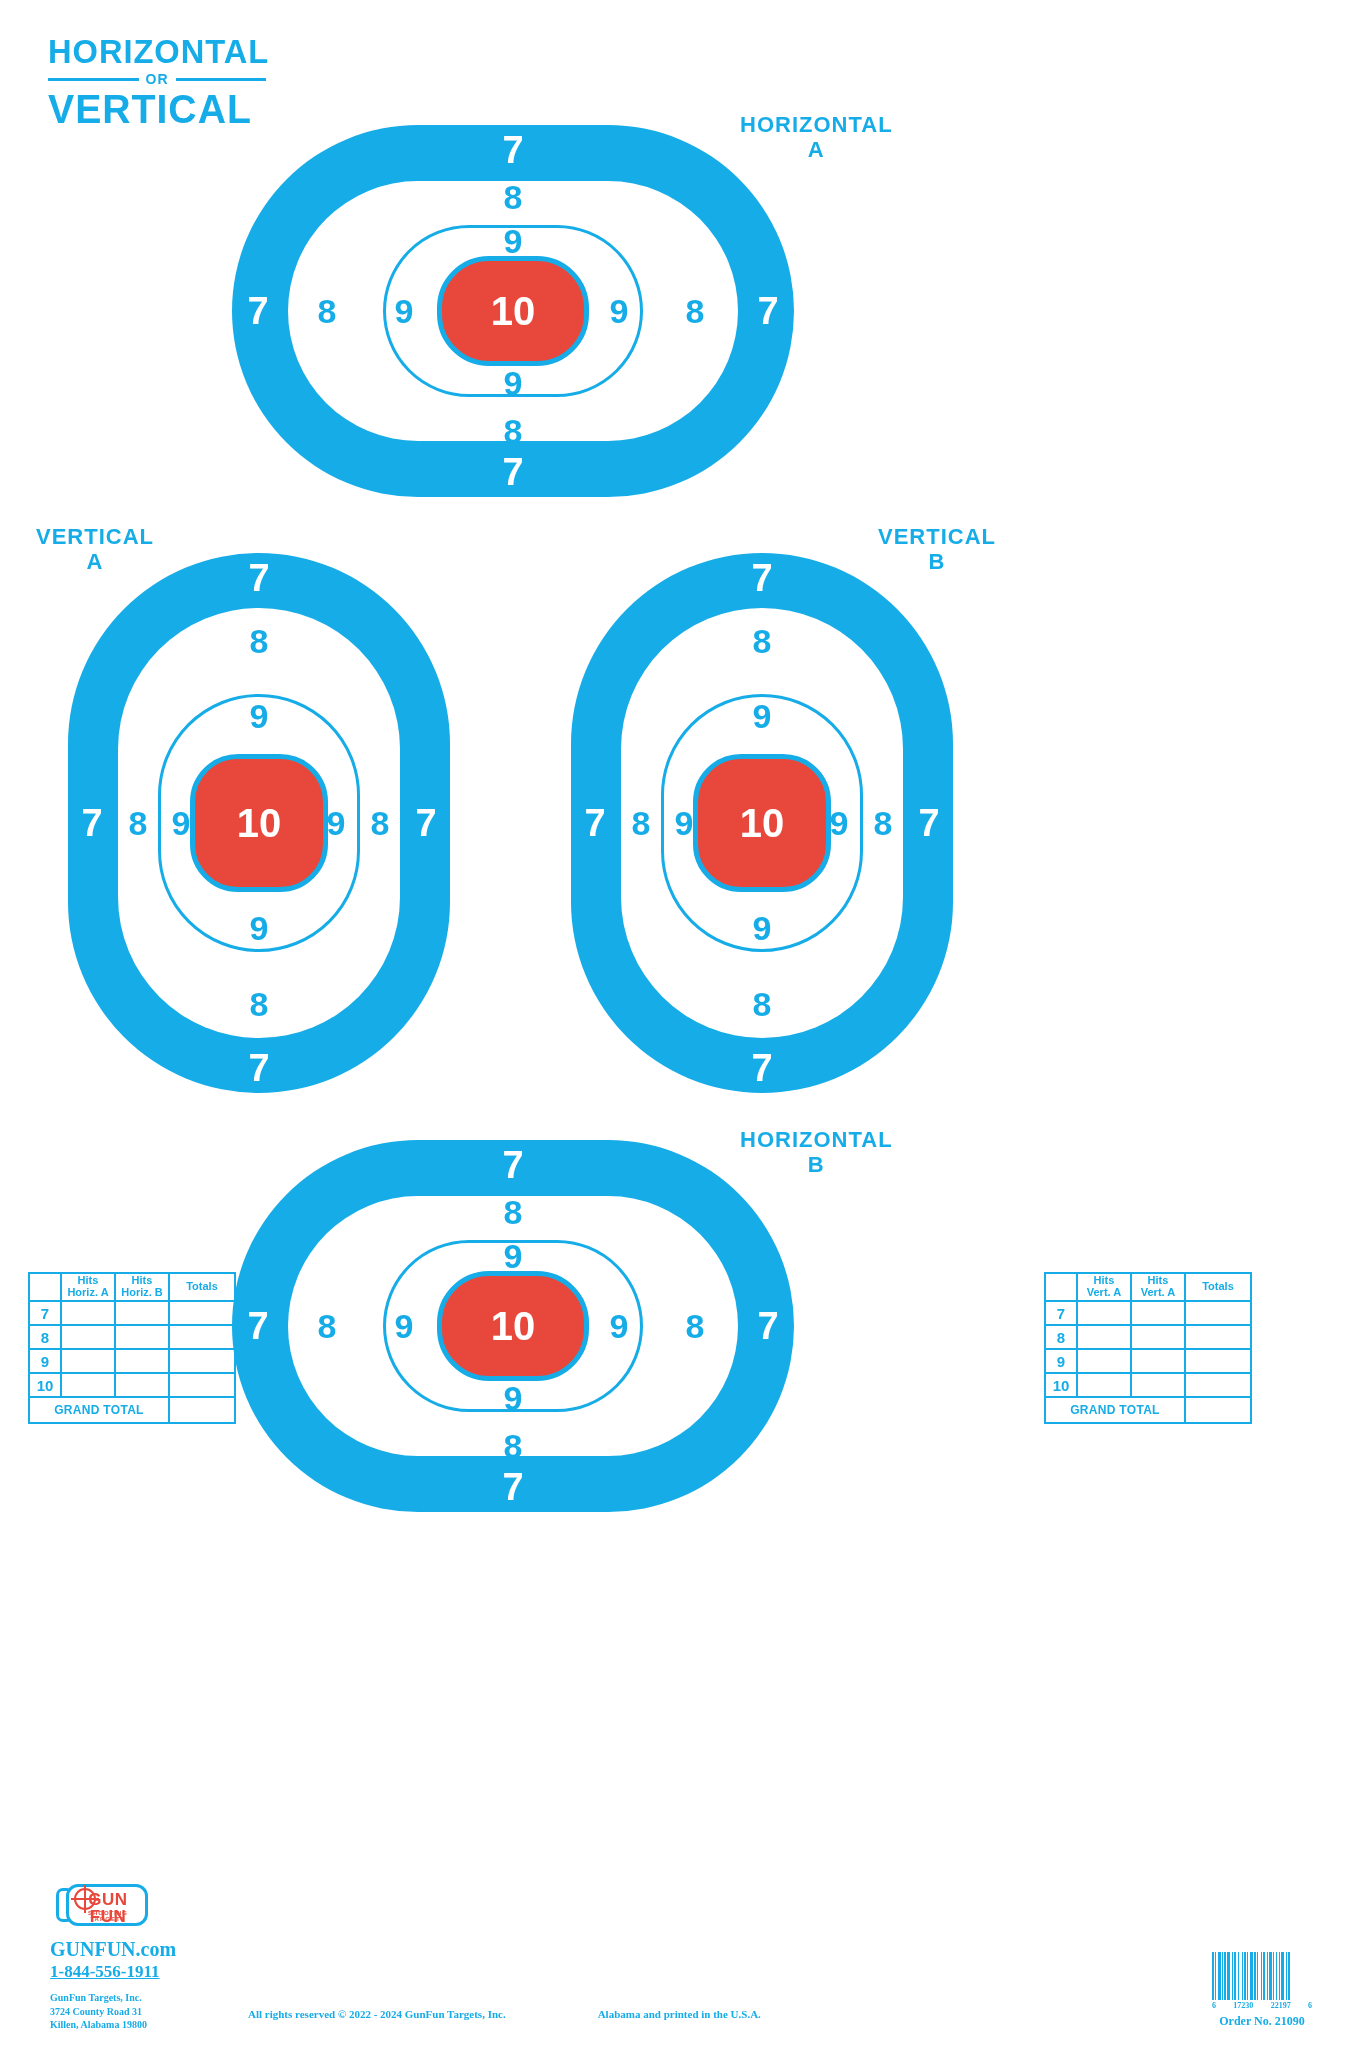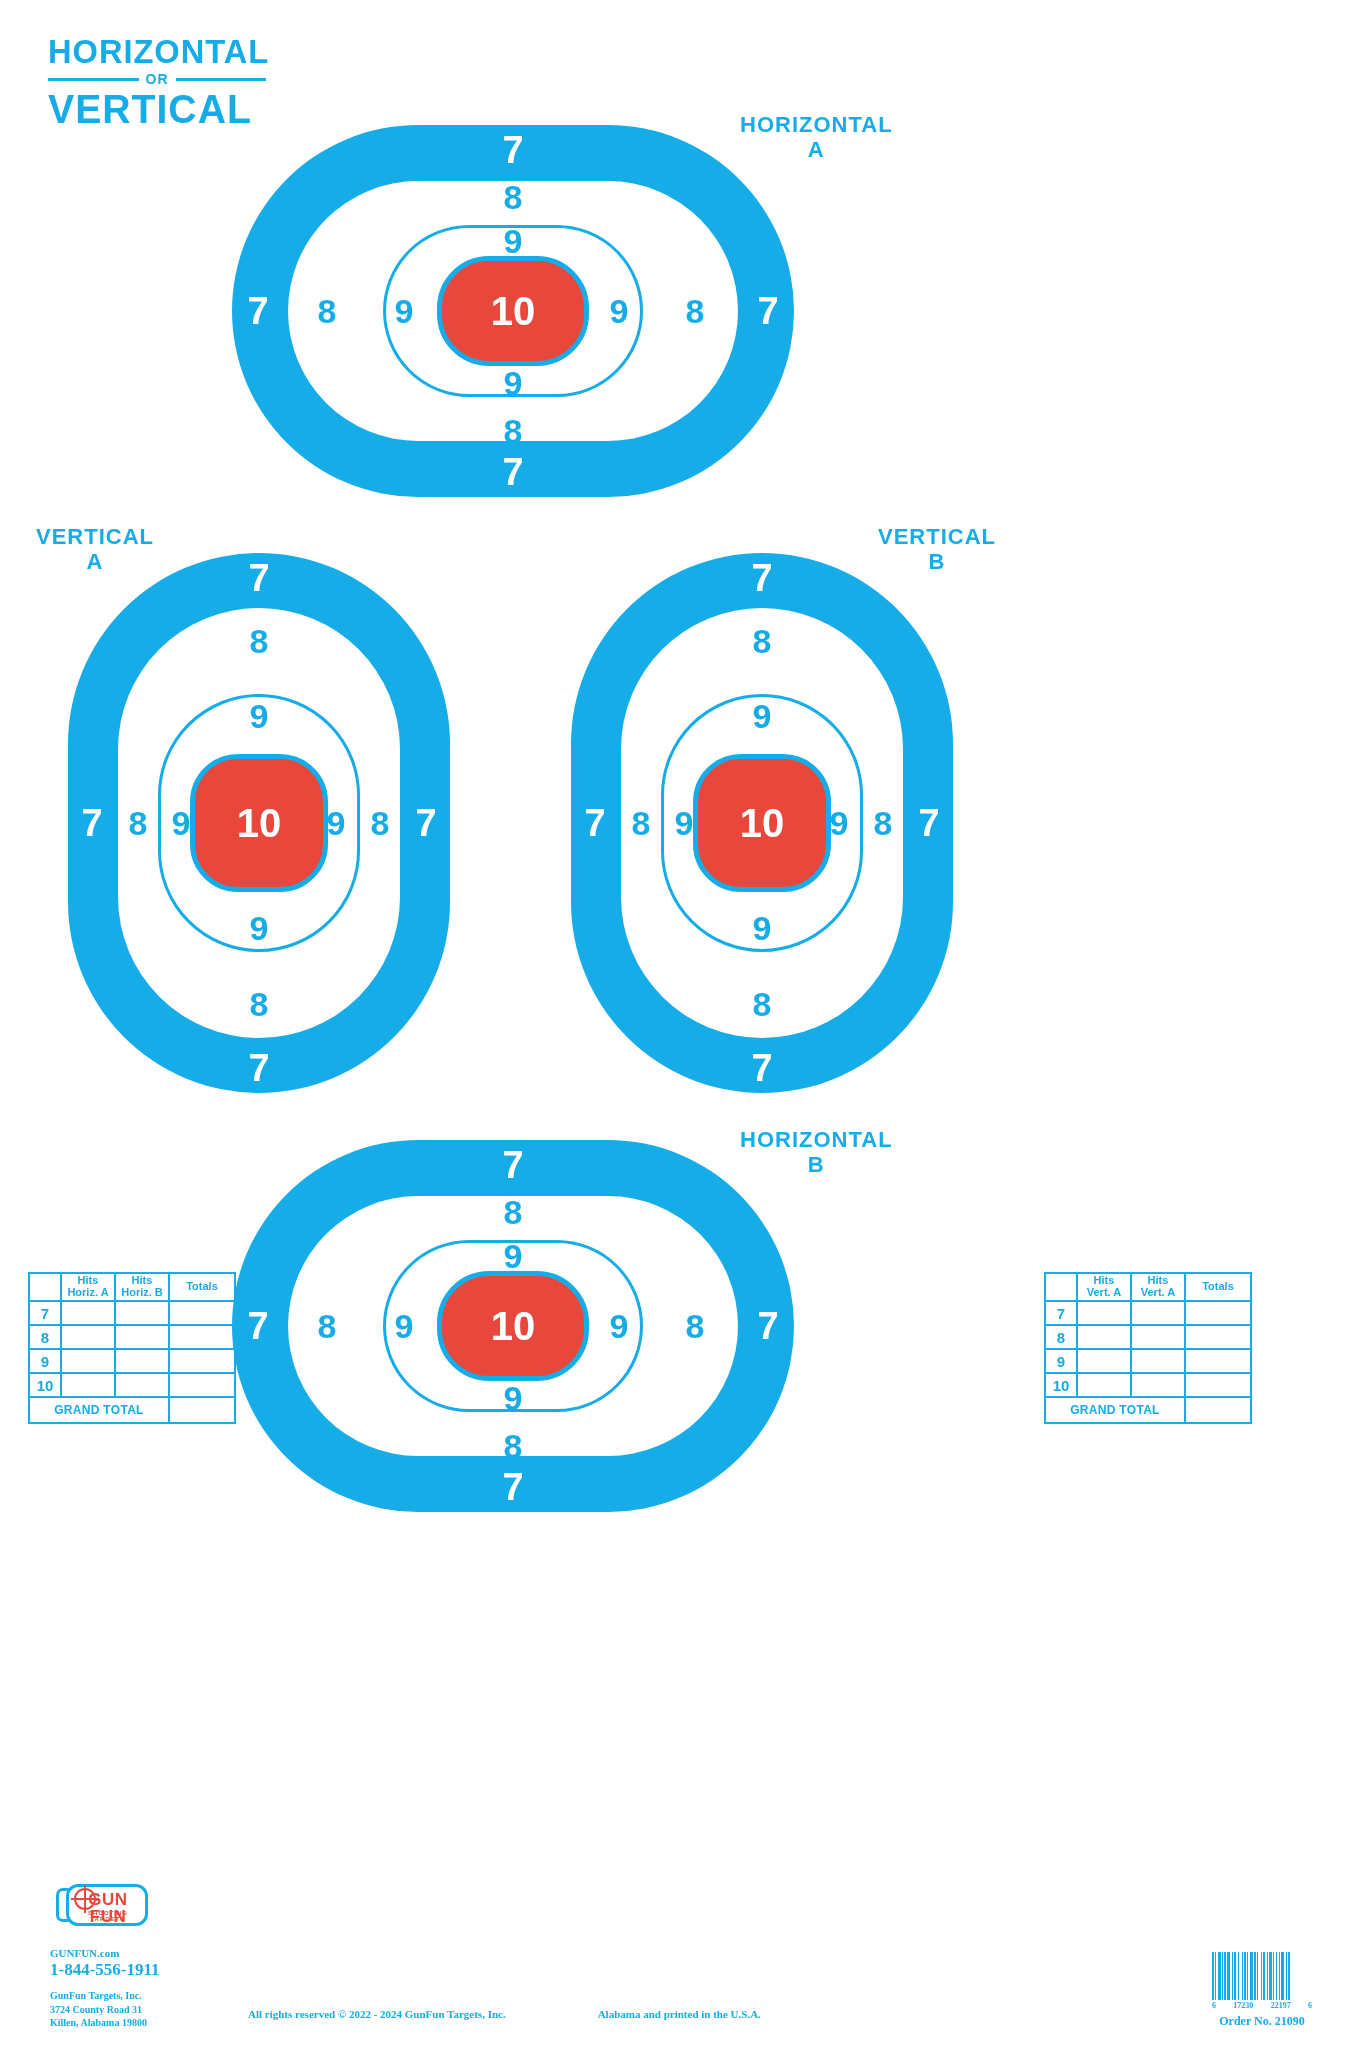--- a/index.html
+++ b/index.html
@@ -222,22 +222,22 @@
     background: #E8483C;
   }
   #logo-reticle:before { left: 50%; top: -5px; width: 2px; height: 28px; margin-left: -1px; }
   #logo-reticle:after  { top: 50%; left: -5px; height: 2px; width: 28px; margin-top: -1px; }
 
   .foot-blue {
     color: #16ACE7;
     font-family: "Liberation Serif", serif;
     font-weight: bold;
   }
-  #logo-web   { font-size: 11px; margin-top: 21px; }
-  #logo-phone { font-size: 17px; margin-top: 1px; }
+  #logo-web   { font-size: 20px; margin-top: 12px; }
+  #logo-phone { font-size: 17px; margin-top: 1px; text-decoration: underline; }
   #logo-addr  { font-size: 10px; margin-top: 9px; line-height: 1.35; }
 
   #footer-center {
     position: absolute;
     left: 248px;
     top: 2008px;
     display: flex;
     gap: 92px;
     font-family: "Liberation Serif", serif;
     font-weight: bold;

